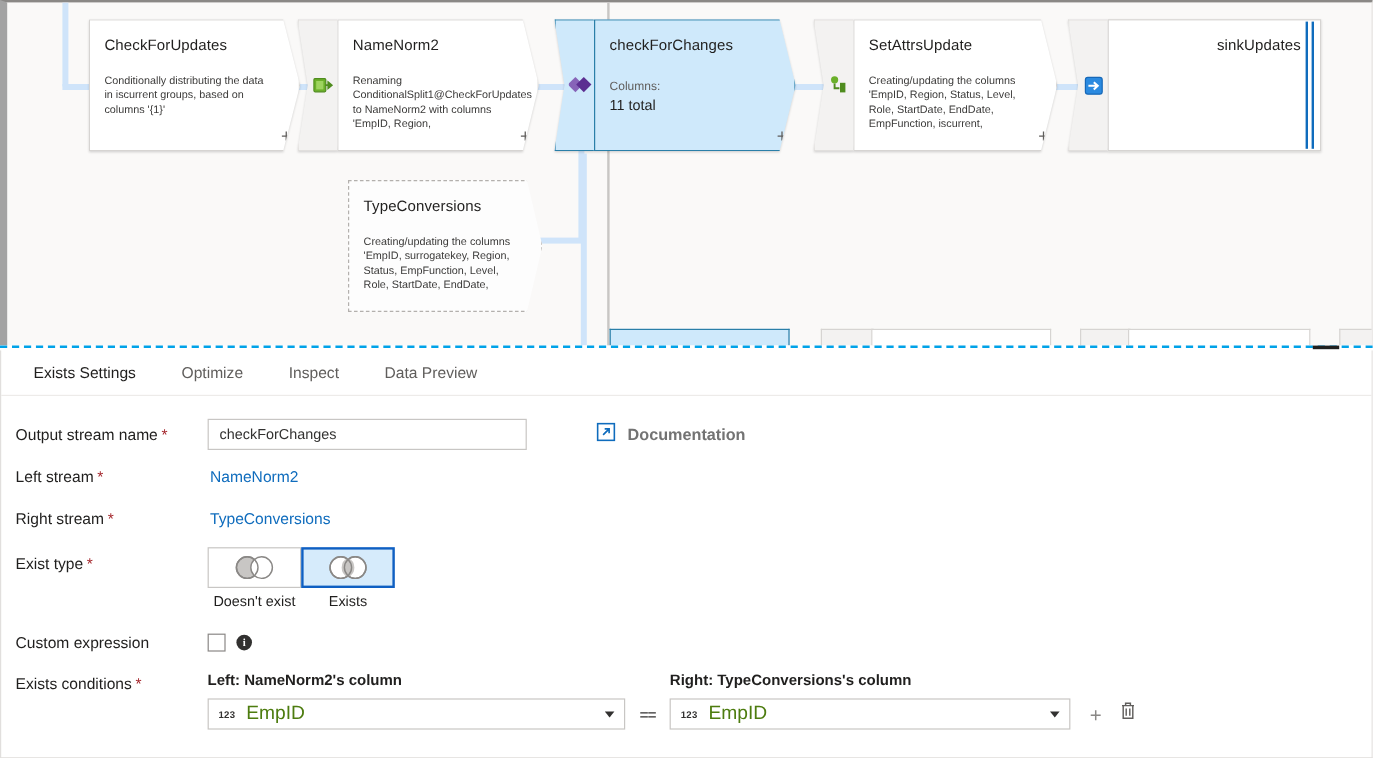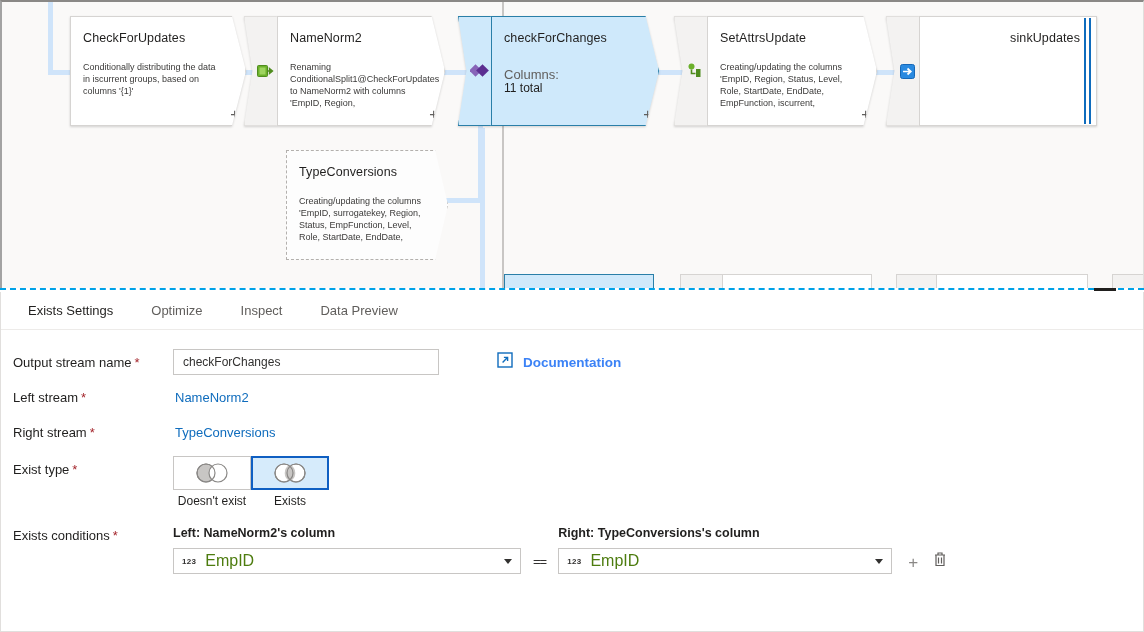--- a/index.html
+++ b/index.html
@@ -12,21 +12,21 @@
     overflow: hidden;
     position: relative;
   }
 
   
   #canvas {
     position: absolute; left: 0; top: 0;
     width: 1144px; height: 288px;
     background: #faf9f8;
     border-top: 2px solid #8a8886;
-    border-left: 2px solid #a3a3a3;
+    border-left: 6px solid #a3a3a3;
     border-right: 1px solid #e1dfdd;
     overflow: hidden;
   }
 
   .edge { position: absolute; background: #cfe4fa; }
   .edge.h { height: 5px; }
   .edge.v { width: 5px; }
 
   
   .node {
@@ -69,21 +69,21 @@
   }
   
   .node.selected .node-icon {
     background: #cfe9fb; border-color: #2a7fa8;
     border-right: none;
   }
   .node.selected .node-body {
     background: #cfe9fb; border-color: #2a7fa8;
   }
   .node.selected .node-title { color: #201f1e; }
-  .node-sub-label { position: absolute; left: 12px; top: 50px; font-size: 13px; color: #605e5c; }
+  .node-sub-label { position: absolute; left: 12px; top: 50px; font-size: 10px; color: #605e5c; }
   .node-sub-value { position: absolute; left: 12px; top: 64px; font-size: 12px; color: #201f1e; }
   
   .node.ghost { filter: none; }
   .node.ghost .node-body {
     background: #fdfdfd;
     border: 1px dashed #b3b0ad;
   }
   
   .node-body.flat {
     -webkit-clip-path: none; clip-path: none; text-align: right;
@@ -142,21 +142,21 @@
     width: 266px; height: 26px;
     border: 1px solid #c8c6c4; background: #ffffff;
     font-size: 12px; color: #323130;
     padding: 0 9px; line-height: 24px;
     font-family: "Liberation Sans", sans-serif;
   }
   .doclink {
     display: flex; align-items: center; gap: 10px;
     margin-left: 58px; cursor: pointer;
   }
-  .doclink .txt { font-size: 13.5px; font-weight: bold; color: #3b82f6; }
+  .doclink .txt { font-size: 13.5px; font-weight: bold; color: #737373; }
   .streamlink { font-size: 13px; color: #0f6cbd; cursor: pointer; padding-left: 2px; }
 
   
   .exist-wrap { display: flex; }
   .exist-col { display: flex; flex-direction: column; align-items: center; }
   .exist-btn {
     width: 78px; height: 34px;
     display: flex; align-items: center; justify-content: center;
     border: 1px solid #c8c6c4; background: #ffffff; cursor: pointer;
   }
@@ -355,20 +355,27 @@
               <path d="M24 2.8 A9 9 0 0 1 24 19.2 A9 9 0 0 1 24 2.8 Z" fill="#c8c6c4"></path>
               <circle cx="18" cy="11" r="9" fill="none" stroke="#8a8886" stroke-width="1.2"></circle>
               <circle cx="30" cy="11" r="9" fill="none" stroke="#8a8886" stroke-width="1.2"></circle>
             </svg>
           </div>
           <div class="exist-cap">Exists</div>
         </div>
       </div>
     </div>
 
+    <div class="row" style="min-height:34px;">
+      <div class="label">Custom expression</div>
+      <div style="display:flex; align-items:center;">
+        <div class="checkbox"></div>
+        <span class="infoicon">i</span>
+      </div>
+    </div>
 
     <div class="row" style="align-items:flex-start; min-height:60px; padding-top:8px;">
       <div class="label" style="padding-top:2px;"><span>Exists conditions</span><span class="req">*</span></div>
 
       <div style="display:flex; flex-direction:column;">
         <div style="display:flex; align-items:flex-end;">
           <div style="display:flex; flex-direction:column;">
             <div class="cond-head" style="margin-bottom:8px;">Left: NameNorm2's column</div>
             <div class="dd">
               <span class="numbadge">123</span>

